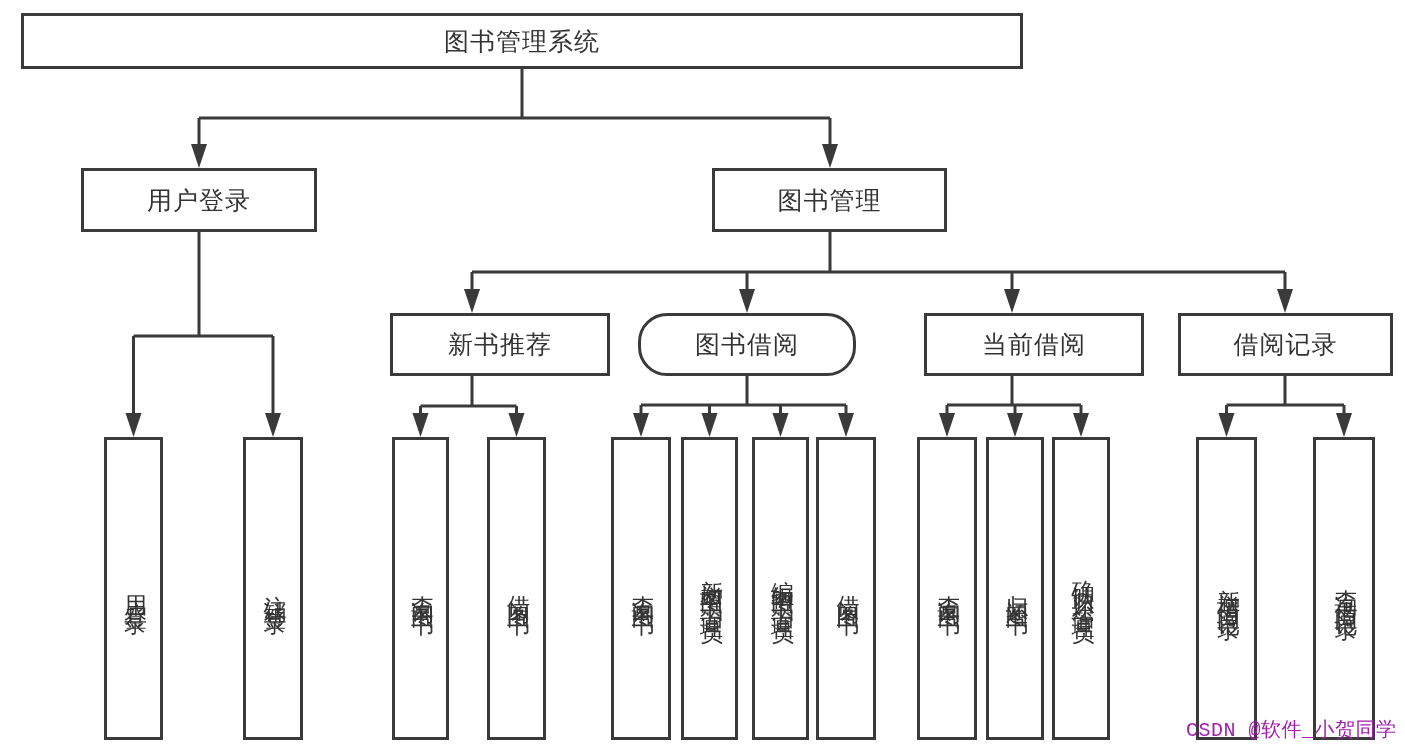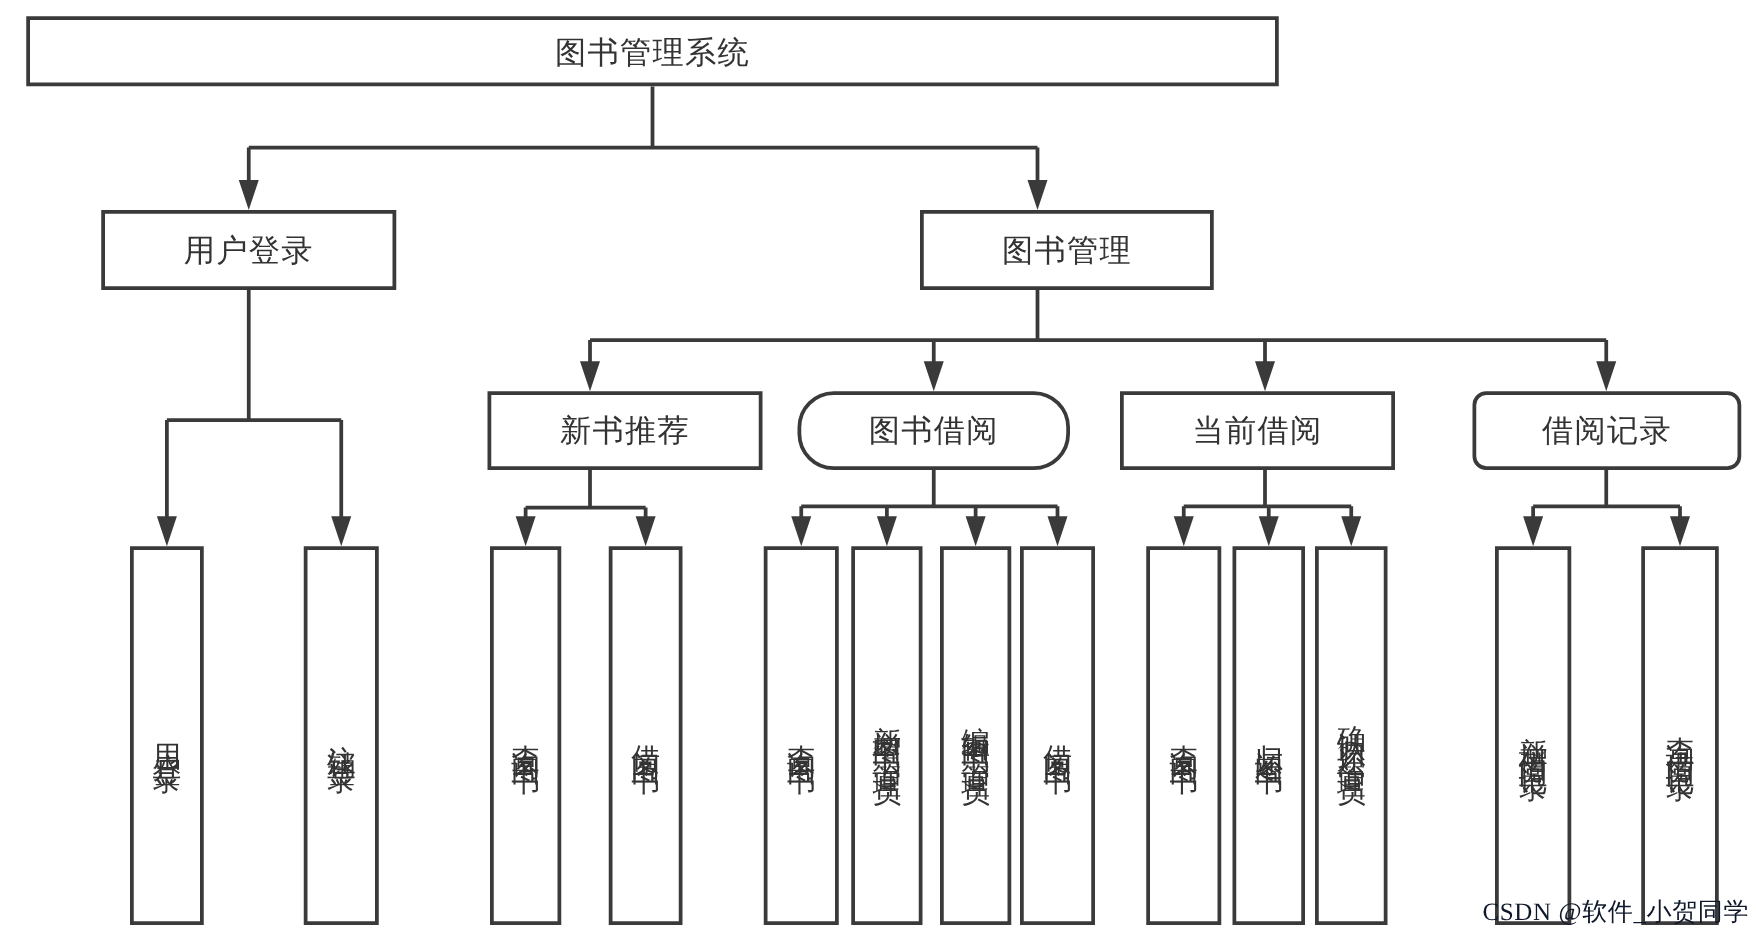--- a/index.html
+++ b/index.html
@@ -1,21 +1,21 @@
 <!DOCTYPE html>
 <html><head>
 <meta charset="utf-8">
 <style>
   html, body { margin: 0; padding: 0; background: #ffffff; }
   .stage {
     position: relative;
     width: 1405px;
     height: 747px;
     background: #ffffff;
-    font-family: Liberation Serif, serif;
+    font-family: Liberation Mono, monospace;
     color: #333333;
     overflow: hidden;
   }
   .connectors {
     position: absolute;
     left: 0; top: 0;
     width: 1405px; height: 747px;
     z-index: 0;
   }
   .node {
@@ -35,21 +35,21 @@
     font-size: 23px;
     letter-spacing: 6px;
     line-height: 1;
     white-space: nowrap;
   }
   .watermark {
     position: absolute;
     left: 1186px;
     top: 716px;
     font-size: 20px;
-    color: #0f172a;
+    color: #a21caf;
     z-index: 2;
     white-space: nowrap;
     letter-spacing: 0.5px;
   }
 </style>
 </head>
 <body>
 
 <div class="stage">
 
@@ -98,34 +98,34 @@
     </g>
   </svg>
 
   <div class="node hnode" style="left:21px; top:13px; width:1002px; height:56px;">
     <span>图书管理系统</span>
   </div>
 
   <div class="node hnode" style="left:81px; top:168px; width:236px; height:64px;">
     <span>用户登录</span>
   </div>
-  <div class="node hnode" style="left:736px; top:168px; width:235px; height:64px;">
+  <div class="node hnode" style="left:712px; top:168px; width:235px; height:64px;">
     <span>图书管理</span>
   </div>
 
   <div class="node hnode" style="left:362px; top:313px; width:220px; height:63px;margin-left:28px;">
     <span>新书推荐</span>
   </div>
   <div class="node hnode" style="left:638px; top:313px; width:218px; height:63px;border-radius:29px;">
     <span>图书借阅</span>
   </div>
-  <div class="node hnode" style="left:896px; top:313px; width:220px; height:63px;">
+  <div class="node hnode" style="left:924px; top:313px; width:220px; height:63px;">
     <span>当前借阅</span>
   </div>
-  <div class="node hnode" style="left:1178px; top:313px; width:215px; height:63px;border-radius:11px;">
+  <div class="node hnode" style="left:1178px; top:313px; width:215px; height:63px;">
     <span>借阅记录</span>
   </div>
 
   <div class="node leaf" style="left:104px; top:437px; width:59px; height:303px;">
     <span class="vtext">用户登录</span>
   </div>
   <div class="node leaf" style="left:243px; top:437px; width:60px; height:303px;">
     <span class="vtext">注销登录</span>
   </div>
 

